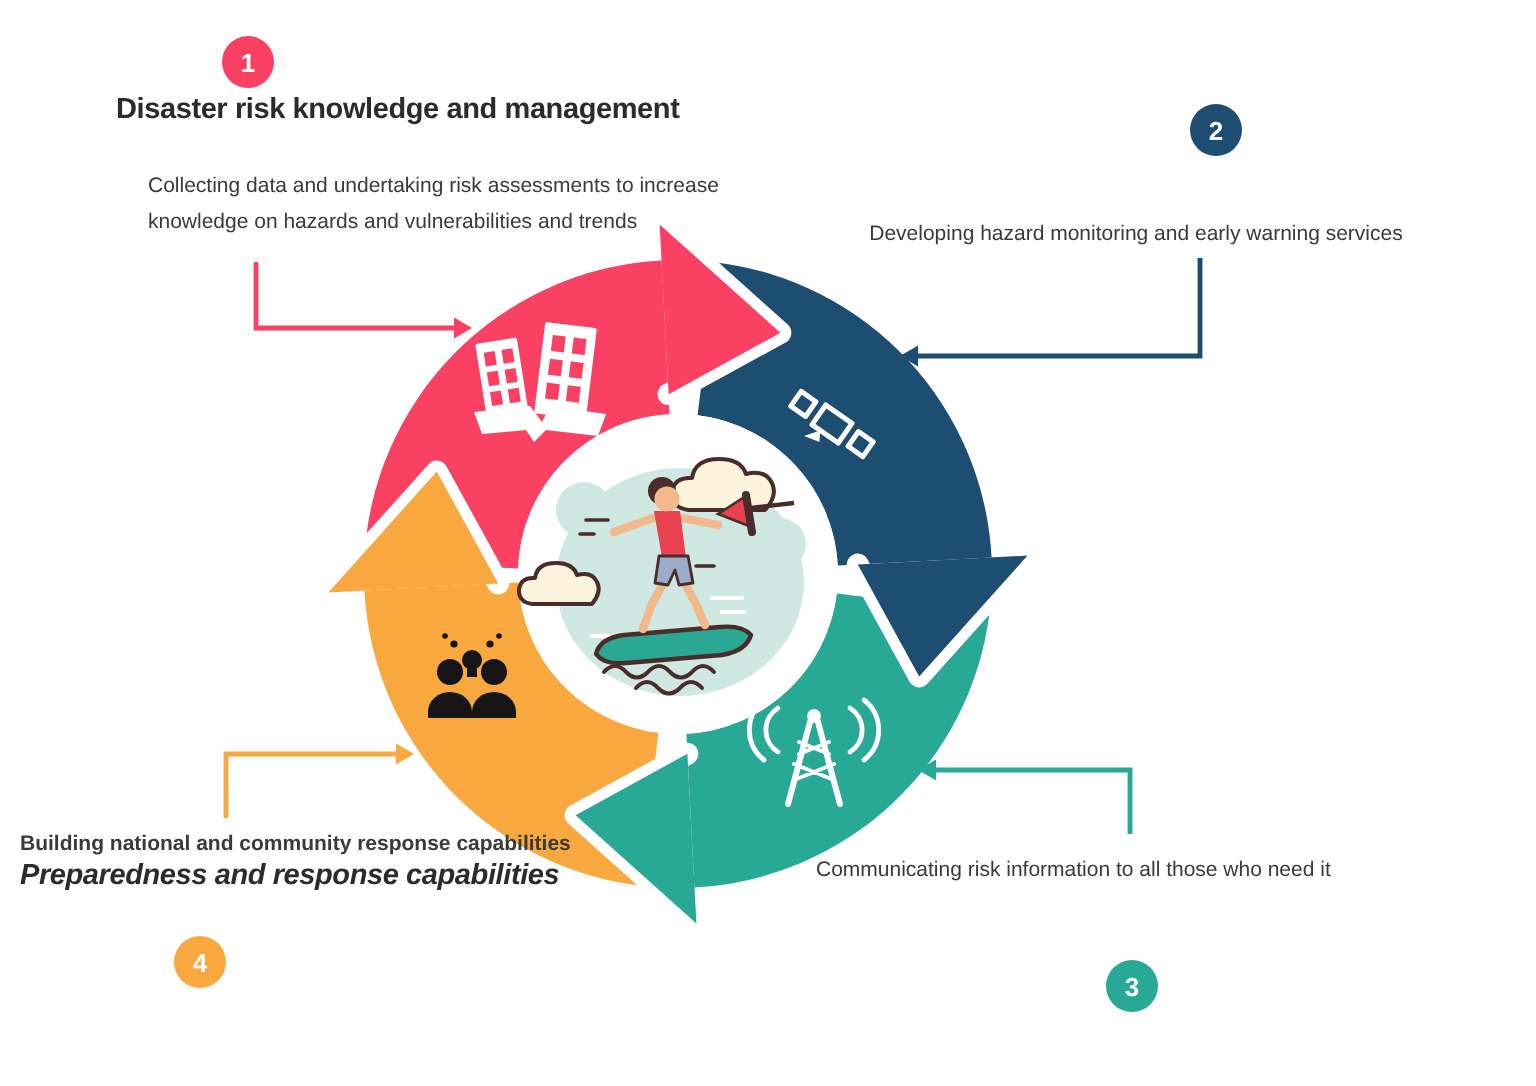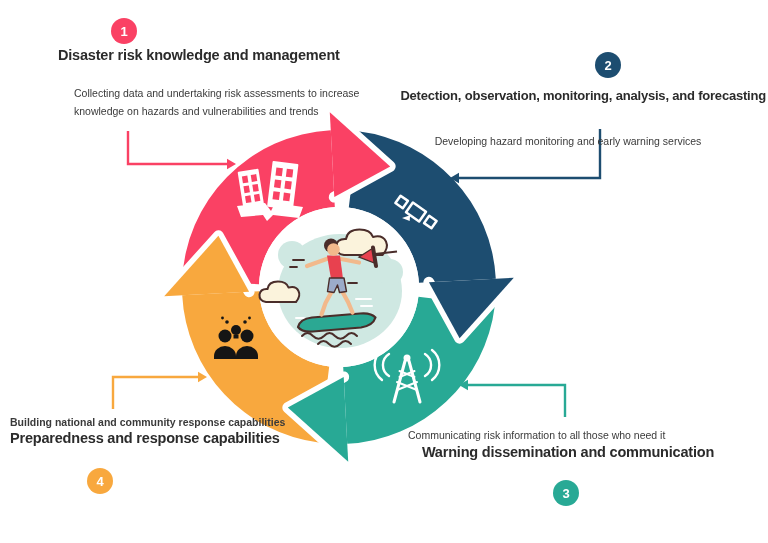--- a/index.html
+++ b/index.html
@@ -166,28 +166,26 @@
 
   <div class="abs badge badge-pink" style="left:111px;top:18px;">
     <span>1</span>
   </div>
   <div class="abs step-desc" style="left:74px;top:84px;width:288px;">Collecting data and undertaking risk assessments to increase knowledge on hazards and vulnerabilities and trends</div>
   <div class="abs step-title" style="left:58px;top:47px;">Disaster risk knowledge and management</div>
 
   <div class="abs badge badge-navy" style="left:595px;top:52px;">
     <span>2</span>
   </div>
-  <div class="abs step-title" style="right:2px;top:88px;font-size:13px;">Detection, observation, monitoring, analysis, and forecasting</div>
-  <div class="abs step-desc" style="left:413px;top:108px;width:310px;text-align:center;margin-top:24px;">Developing hazard monitoring and early warning services</div>
+  <div class="abs step-desc" style="left:413px;top:108px;width:310px;text-align:center;">Developing hazard monitoring and early warning services</div>
 
   <div class="abs step-desc" style="left:408px;top:426px;width:320px;text-align:left;">Communicating risk information to all those who need it</div>
-  <div class="abs step-title" style="left:408px;top:444px;width:320px;text-align:center;">Warning dissemination and communication</div>
   <div class="abs badge badge-teal" style="left:553px;top:480px;">
     <span>3</span>
   </div>
 
   <div class="abs step-desc" style="left:10px;top:413px;font-weight:bold;">Building national and community response capabilities</div>
-  <div class="abs step-title" style="left:10px;top:430px;">Preparedness and response capabilities</div>
+  <div class="abs step-title" style="left:10px;top:430px;font-style:italic;">Preparedness and response capabilities</div>
   <div class="abs badge badge-orange" style="left:87px;top:468px;">
     <span>4</span>
   </div>
 
 </div>
 
 </body></html>

